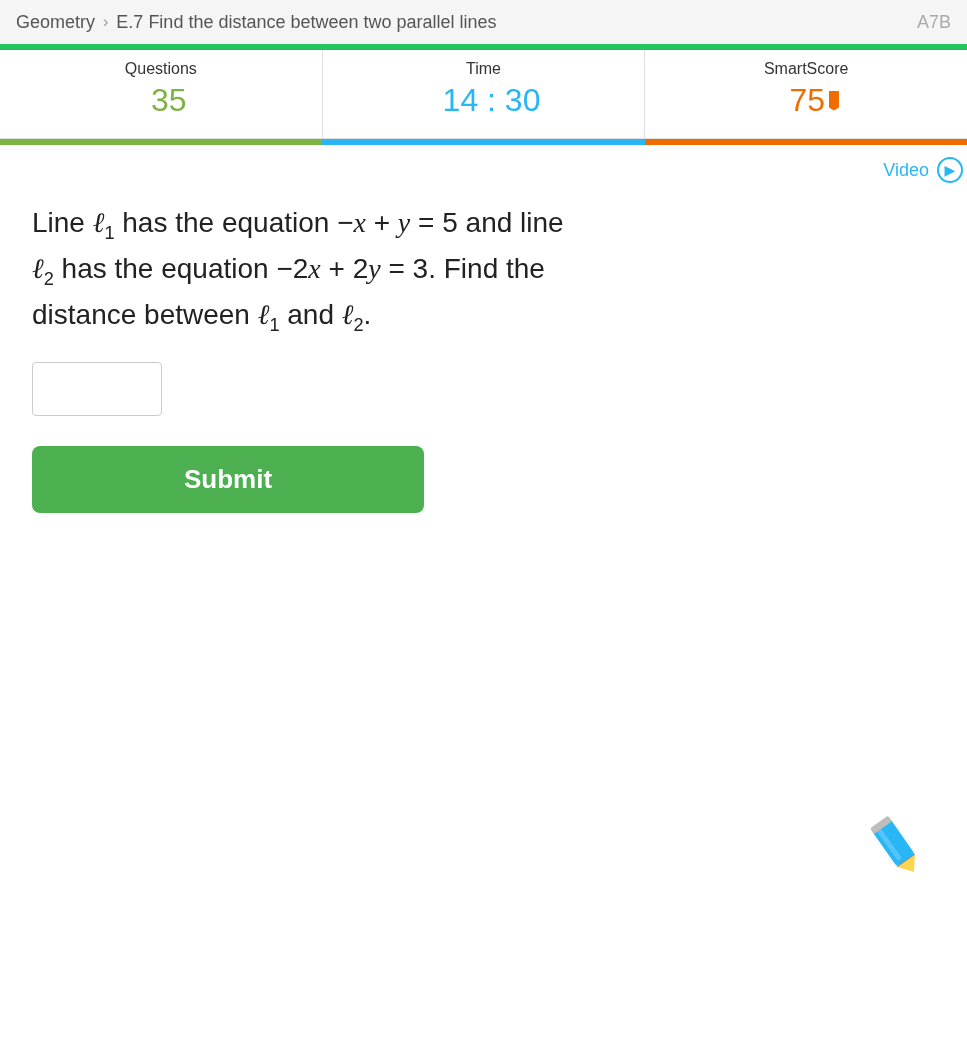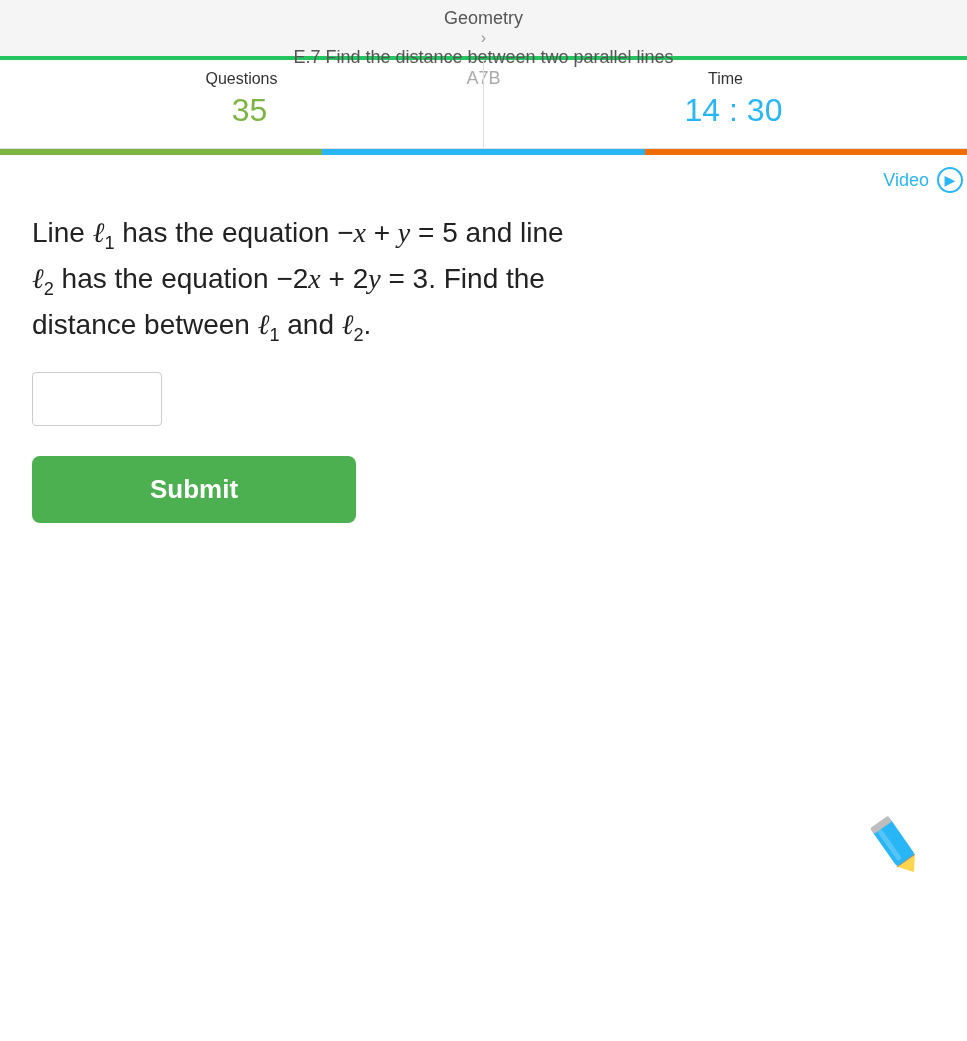--- a/index.html
+++ b/index.html
@@ -16,26 +16,25 @@
       position: relative;
       overflow-x: hidden;
     }
 
     
     .breadcrumb-bar {
       display: flex;
       align-items: center;
       padding: 8px 16px;
       background: #f5f5f5;
-      border-bottom: 4px solid #22c55e;
+      border-bottom: 6px solid #22c55e;
       font-size: 18px;
       color: #555;
       font-family: Arial, sans-serif;
-      height: 60px;
-      flex-direction: column;
+      height: 50px;
     }
 
     .breadcrumb-geometry {
       color: #555;
       font-size: 18px;
     }
 
     .breadcrumb-chevron {
       margin: 0 8px;
       color: #999;
@@ -211,21 +210,21 @@
       font-size: 22px;
       padding: 4px 8px;
       margin-bottom: 30px;
       outline: none;
       color: #333;
     }
 
     
     .submit-btn {
       display: block;
-      width: 324px;
+      width: 392px;
       padding: 18px 0;
       background: #4caf50;
       color: white;
       font-size: 26px;
       font-family: Arial, sans-serif;
       font-weight: bold;
       border: none;
       border-radius: 8px;
       cursor: pointer;
       text-align: center;
@@ -253,20 +252,27 @@
 
 <div class="stats-row">
   <div class="stat-cell">
     <span class="stat-label">Questions</span>
     <span class="stat-value questions-val">35</span>
   </div>
   <div class="stat-cell">
     <span class="stat-label">Time</span>
     <span class="stat-value time-val">14 : 30</span>
   </div>
+  <div class="stat-cell">
+    <span class="stat-label">SmartScore</span>
+    <span class="stat-value score-val">
+      <span>75</span>
+      <span class="score-bookmark"></span>
+    </span>
+  </div>
 </div>
 
 <div class="progress-bars">
   <div class="progress-bar-questions"></div>
   <div class="progress-bar-time"></div>
   <div class="progress-bar-score"></div>
 </div>
 
 <div class="video-row">
   <button class="video-btn">

